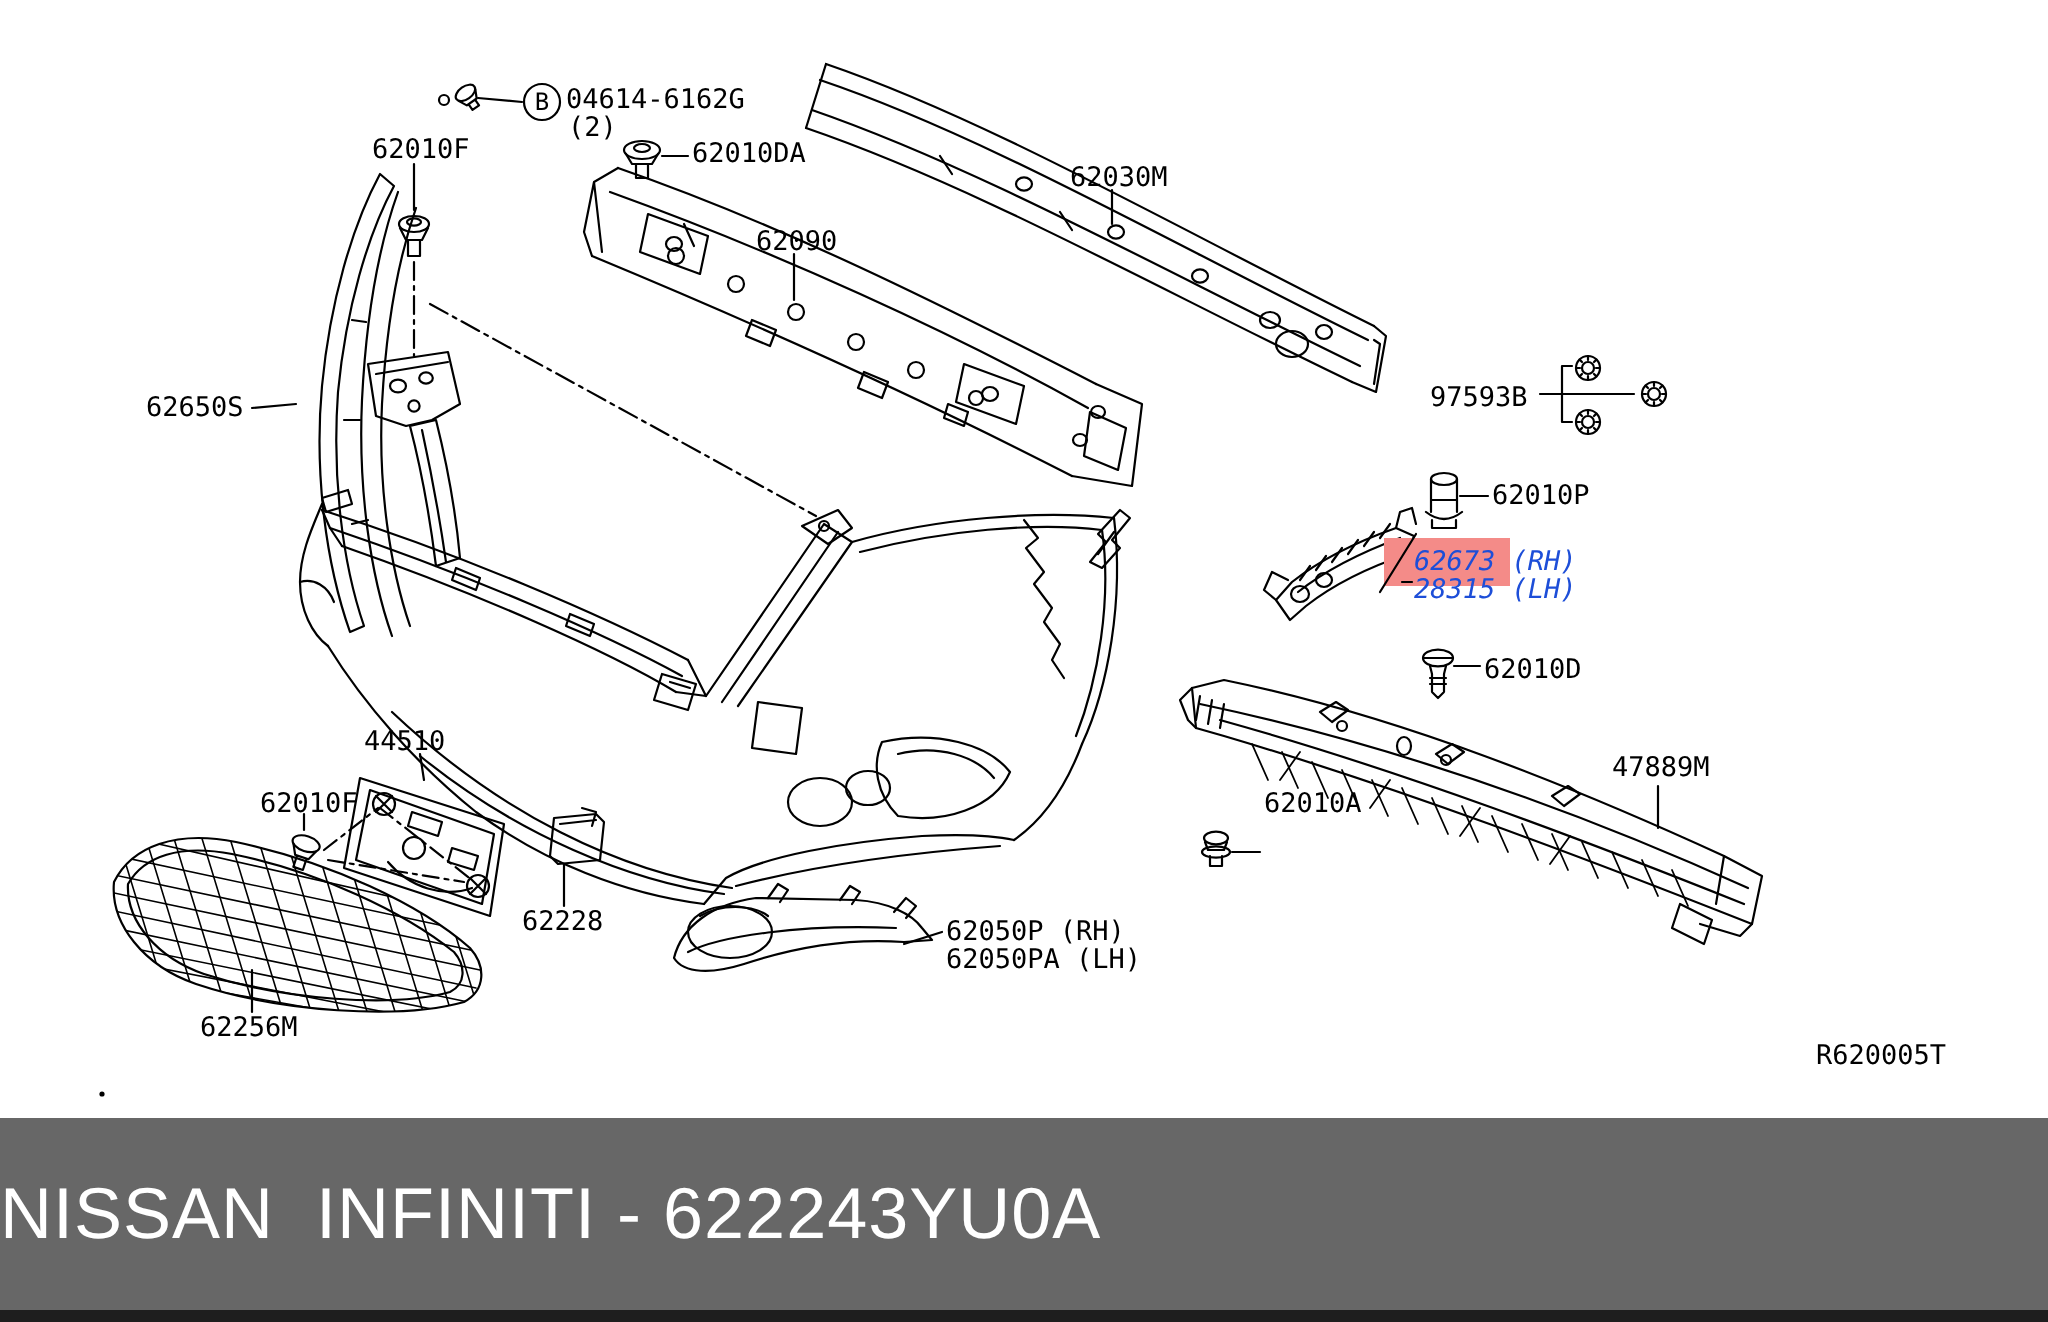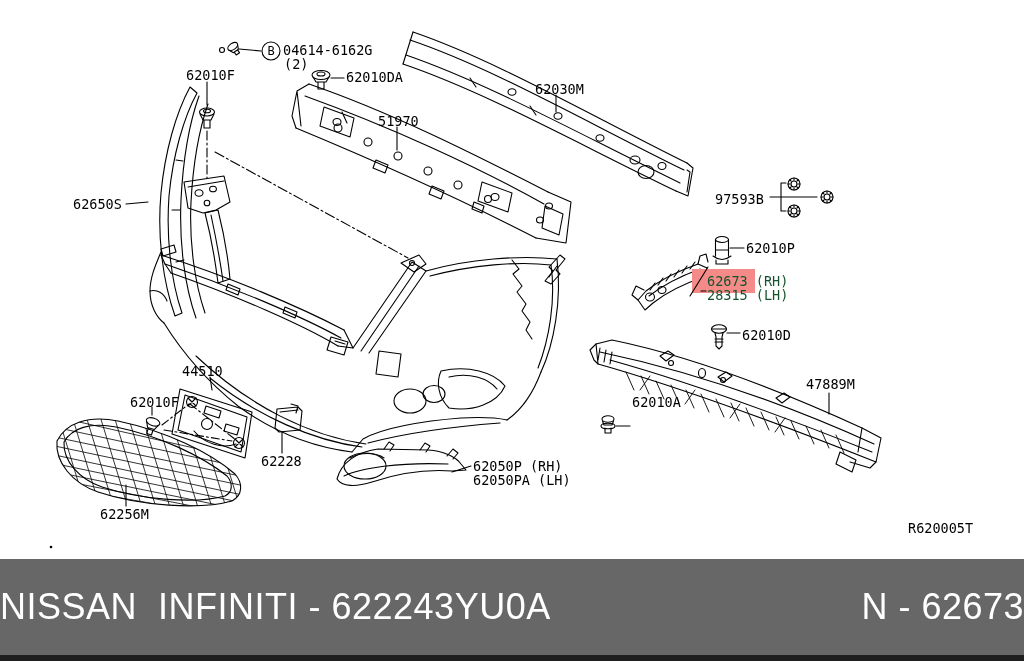--- a/index.html
+++ b/index.html
@@ -2,24 +2,24 @@
 <html><head>
 <meta charset="utf-8">
 <style>
   html,body{margin:0;padding:0;background:#fff;}
   .stage{position:relative;width:1024px;height:661px;background:#fff;overflow:hidden;
          font-family:"DejaVu Sans Mono",monospace;}
   .stage svg{position:absolute;left:0;top:0;}
   .stage svg *{vector-effect:non-scaling-stroke;}
   .lbl{position:absolute;font:13.5px/12px "DejaVu Sans Mono",monospace;color:#000;
        white-space:nowrap;letter-spacing:0;}
-  .lbl.red{color:#14532d;}
+  .lbl.red{color:#1d4ed8;font-style:italic;}
   .lbl.circ{width:12px;text-align:center;font-size:12px;}
   .banner{position:absolute;left:0;top:559px;width:1024px;height:96px;background:#676767;
-          display:flex;align-items:center;justify-content:space-between;gap:40px;}
+          display:flex;align-items:center;justify-content:flex-start;}
   .bt{font-family:"Liberation Sans",sans-serif;font-size:36px;color:#ffffff;
       white-space:pre;letter-spacing:.5px;}
   .bt.right{margin-left:57px;}
   .banner-strip{position:absolute;left:0;top:655px;width:1024px;height:6px;background:#1e1e1e;}
 </style>
 </head>
 <body>
 
 <div class="stage">
 
@@ -270,37 +270,36 @@
   </g>
 
   <circle cx="51" cy="547" r="1.3" fill="#000" stroke="none"></circle>
 </svg>
 
 <div class="lbl" style="left:186px;top:69px">62010F</div>
 <div class="lbl" style="left:283px;top:44px">04614-6162G</div>
 <div class="lbl" style="left:284px;top:58px">(2)</div>
 <div class="lbl circ" style="left:265px;top:45px">B</div>
 <div class="lbl" style="left:346px;top:71px">62010DA</div>
-<div class="lbl" style="left:378px;top:115px">51970</div>
+<div class="lbl" style="left:378px;top:115px">62090</div>
 <div class="lbl" style="left:535px;top:83px">62030M</div>
 <div class="lbl" style="left:73px;top:198px">62650S</div>
 <div class="lbl" style="left:715px;top:193px">97593B</div>
 <div class="lbl" style="left:746px;top:242px">62010P</div>
 <div class="lbl red" style="left:707px;top:275px">62673 (RH)</div>
 <div class="lbl red" style="left:707px;top:289px">28315 (LH)</div>
 <div class="lbl" style="left:742px;top:329px">62010D</div>
 <div class="lbl" style="left:806px;top:378px">47889M</div>
 <div class="lbl" style="left:632px;top:396px">62010A</div>
 <div class="lbl" style="left:182px;top:365px">44510</div>
 <div class="lbl" style="left:130px;top:396px">62010F</div>
 <div class="lbl" style="left:261px;top:455px">62228</div>
 <div class="lbl" style="left:100px;top:508px">62256M</div>
 <div class="lbl" style="left:473px;top:460px">62050P (RH)</div>
 <div class="lbl" style="left:473px;top:474px">62050PA (LH)</div>
 <div class="lbl" style="left:908px;top:522px">R620005T</div>
 
 <div class="banner">
   <span class="bt">NISSAN  INFINITI - 622243YU0A</span>
-  <span class="bt right">N - 62673</span>
 </div>
 <div class="banner-strip"></div>
 
 </div>
 
 </body></html>

